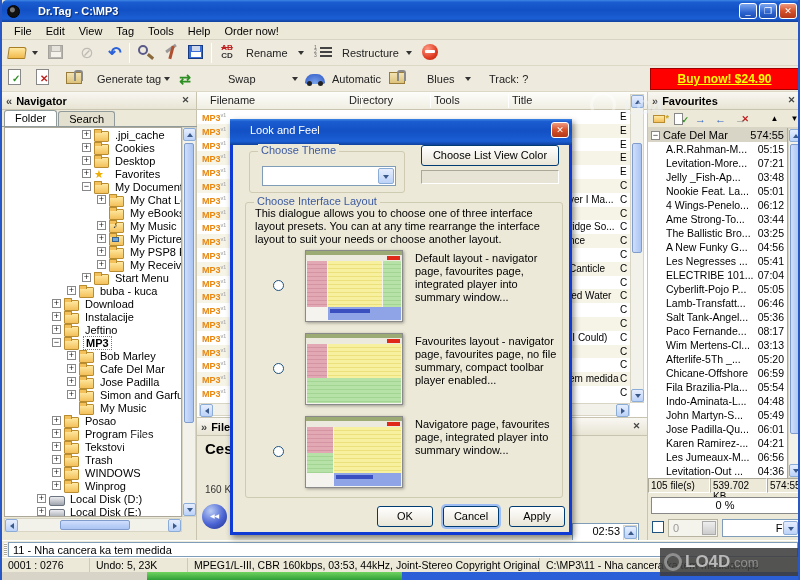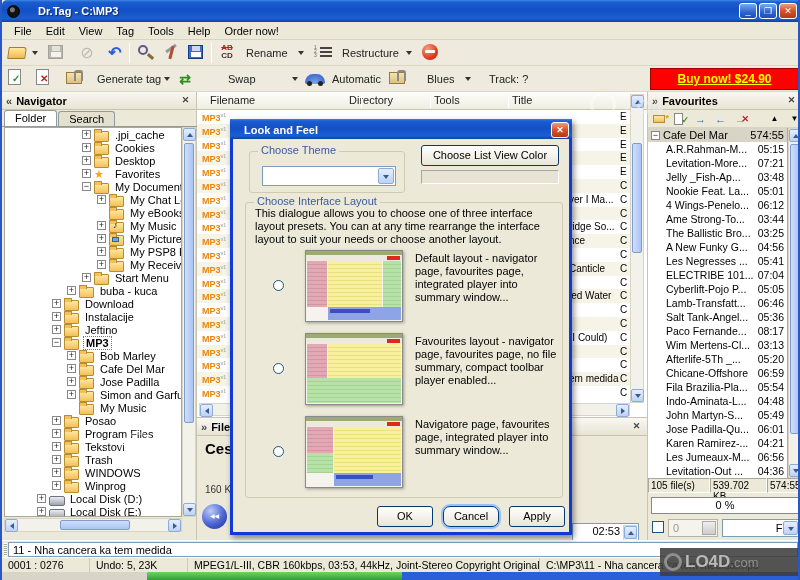--- a/index.html
+++ b/index.html
@@ -150,34 +150,34 @@
     line-height:16px;padding-left:4px;}
   .combo{position:absolute;top:1px;height:18px;background:#fff;border:1px solid #7f9db9;line-height:16px;padding-left:4px;}
   .combo .drop{position:absolute;right:1px;top:1px;width:15px;height:14px;background:linear-gradient(#e6eefe,#bcd2f8);
     border:1px solid #8cacd8;border-radius:2px;}
   .combo .drop::after{content:"";position:absolute;left:4px;top:5px;border:3px solid transparent;border-top:4px solid #3b5a8c;}
   .files-combo{left:74px;width:78px;text-align:right;}
 
   
   .dialog{left:228px;top:119px;width:342px;height:416px;background:#ece9d8;border:3px solid #0f3bd4;border-top:none;
     box-shadow:2px 3px 6px rgba(0,0,0,.45);z-index:50;}
-  .dlg-title{position:absolute;left:-3px;top:0;width:342px;height:20px;
+  .dlg-title{position:absolute;left:-3px;top:0;width:342px;height:26px;
     background:linear-gradient(180deg,#3d87e4 0%,#1b5cd1 10%,#1250c4 45%,#1b5ed4 85%,#10409c 100%);
-    color:#fff;font-weight:bold;line-height:22px;padding-left:14px;}
+    color:#fff;font-weight:normal;line-height:22px;padding-left:20px;}
   .dlg-x{position:absolute;right:3px;top:3px;width:18px;height:16px;border:1px solid #fff;border-radius:3px;
     background:linear-gradient(180deg,#ee9a80,#d5512a 50%,#b33818);color:#fff;font-size:9px;line-height:14px;text-align:center;}
   .grp{position:absolute;border:1px solid #cfcab2;border-radius:3px;}
   .grp-label{position:absolute;top:-8px;left:8px;background:#ece9d8;padding:0 3px;color:#3c5aa0;}
   .dlg-combo{position:absolute;left:12px;top:14px;width:134px;height:20px;background:#fff;border:1px solid #7f9db9;}
   .dlg-combo .drop{position:absolute;right:1px;top:1px;width:16px;height:16px;background:linear-gradient(#e6eefe,#bcd2f8);
     border:1px solid #8cacd8;border-radius:2px;}
   .dlg-combo .drop::after{content:"";position:absolute;left:4px;top:6px;border:3px solid transparent;border-top:4px solid #3b5a8c;}
   .btn{position:absolute;height:21px;background:linear-gradient(#fff,#e9e6d8);border:1px solid #003c74;border-radius:3px;
     text-align:center;line-height:19px;}
-  .btn.focus{box-shadow:0 0 0 2px #9ebef5;border-radius:7px;}
+  .btn.focus{box-shadow:0 0 0 2px #9ebef5;}
   .disbar{position:absolute;background:#e7e4d5;border:1px solid;border-color:#aca899 #fff #fff #aca899;}
   .intro{position:absolute;left:22px;top:88px;width:300px;line-height:13px;}
   .opt-row{position:absolute;left:12px;width:318px;height:74px;}
   .radio{position:absolute;left:28px;top:30px;width:11px;height:11px;border-radius:50%;border:1px solid #1d5281;background:#fff;}
   .thumb{position:absolute;left:60px;top:0;width:98px;height:72px;background:#f4f3ee;border:1px solid #8a8a8a;box-shadow:1px 1px 3px rgba(0,0,0,.35);}
   .th-title{position:absolute;top:0;left:0;right:0;height:4px;background:#9cab74;}
   .th-tool{position:absolute;top:4px;left:0;right:0;height:6px;background:#eceade;}
   .th-red{position:absolute;top:5px;right:2px;width:13px;height:4px;background:#e02818;}
   .th-left,.th-main,.th-right,.th-bottom{position:absolute;}
   .pinkrows{background:repeating-linear-gradient(180deg,#e2a9b5 0 3px,#d494a2 3px 4px);}

